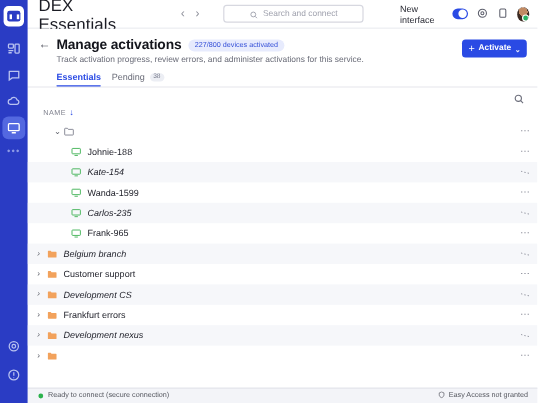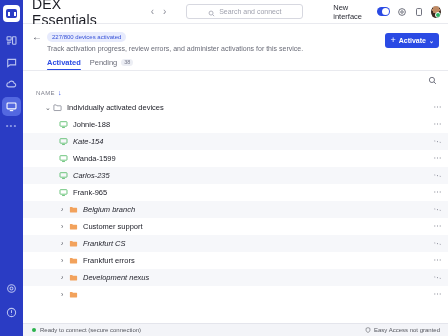--- a/index.html
+++ b/index.html
@@ -136,21 +136,21 @@
   .row.alt { background: #f6f7fa; font-style: italic; }
   .row .caret { width: 8px; font-size: 7px; color: #5d6069; flex: 0 0 8px; }
   .row .ficon { width: 9px; height: 9px; margin-right: 5px; flex: 0 0 9px; display:flex;align-items:center;justify-content:center;}
   .row .ficon svg { width: 9px; height: 9px; display: block; }
   .row .rlabel { font-size: 7.5px; color: #22232c; }
   .row .dots {
     margin-left: auto; color: #8c8e9a; font-size: 8px; line-height: 1;
     letter-spacing: 0; writing-mode: vertical-rl; height: 9px;
   }
   .row.device { padding-left: 36px; }
-  .row.group { padding-left: 38px; }
+  .row.group { padding-left: 8px; }
   .row.root  { padding-left: 22px; }
 
   
   .status {
     height: 13px; flex: 0 0 13px; background: #f3f4f8;
     border-top: 1px solid #e4e5ec;
     display: flex; align-items: center; padding: 0 8px 0 9px;
     font-size: 6px; color: #55575f;
   }
   .statusdot { width: 4px; height: 4px; border-radius: 50%; background: #2bb24c; margin-right: 4px; }
@@ -261,27 +261,28 @@
             </svg>
           </span>
         </div>
         <div class="avatar"></div>
       </div>
     </div>
 
     <div class="pagehead">
       <div class="titlerow">
         <span class="backbtn">←</span>
+        <span class="ptitle">Manage activations</span>
         <span class="pbadge">227/800 devices activated</span>
       </div>
       <div class="psub">Track activation progress, review errors, and administer activations for this service.</div>
 
       <div class="tabs">
         <div class="tab active">
-          <span>Activated</span>
+          <span>Essentials</span>
         </div>
         <div class="tab">
           <span>Pending</span>
           <span class="tabcount">38</span>
         </div>
       </div>
     </div>
 
     <div class="actbtn">
       <span class="plus">+</span>
@@ -309,21 +310,20 @@
 
     <div class="list">
 
       <div class="row root">
         <span class="caret">⌄</span>
         <span class="ficon">
           <svg viewBox="0 0 16 16" fill="none" stroke="#7b7e8c" stroke-width="1.3">
             <path d="M1.6 12.6V4.2a.8.8 0 0 1 .8-.8h3.3l1.3 1.6h6.6a.8.8 0 0 1 .8.8v6.8a.8.8 0 0 1-.8.8H2.4a.8.8 0 0 1-.8-.8z"></path>
           </svg>
         </span>
-        <span class="rlabel">Individually activated devices</span>
         <span class="dots">⋮</span>
       </div>
 
       <div class="row device">
         <span class="ficon">
           <svg viewBox="0 0 16 16" fill="none" stroke="#46b55a" stroke-width="1.4">
             <rect x="1.8" y="3" width="12.4" height="8" rx="1"></rect>
               <path d="M5.5 13.4h5"></path>
           </svg>
         </span>
@@ -397,21 +397,21 @@
         <span class="dots">⋮</span>
       </div>
 
       <div class="row group alt">
         <span class="caret">›</span>
         <span class="ficon">
           <svg viewBox="0 0 16 16">
               <path d="M1.6 12.6V4.2a.8.8 0 0 1 .8-.8h3.3l1.3 1.6h6.6a.8.8 0 0 1 .8.8v6.8a.8.8 0 0 1-.8.8H2.4a.8.8 0 0 1-.8-.8z" fill="#f2a25c"></path>
             </svg>
         </span>
-        <span class="rlabel">Frankfurt CS</span>
+        <span class="rlabel">Development CS</span>
         <span class="dots">⋮</span>
       </div>
 
       <div class="row group">
         <span class="caret">›</span>
         <span class="ficon">
           <svg viewBox="0 0 16 16">
               <path d="M1.6 12.6V4.2a.8.8 0 0 1 .8-.8h3.3l1.3 1.6h6.6a.8.8 0 0 1 .8.8v6.8a.8.8 0 0 1-.8.8H2.4a.8.8 0 0 1-.8-.8z" fill="#f2a25c"></path>
             </svg>
         </span>

